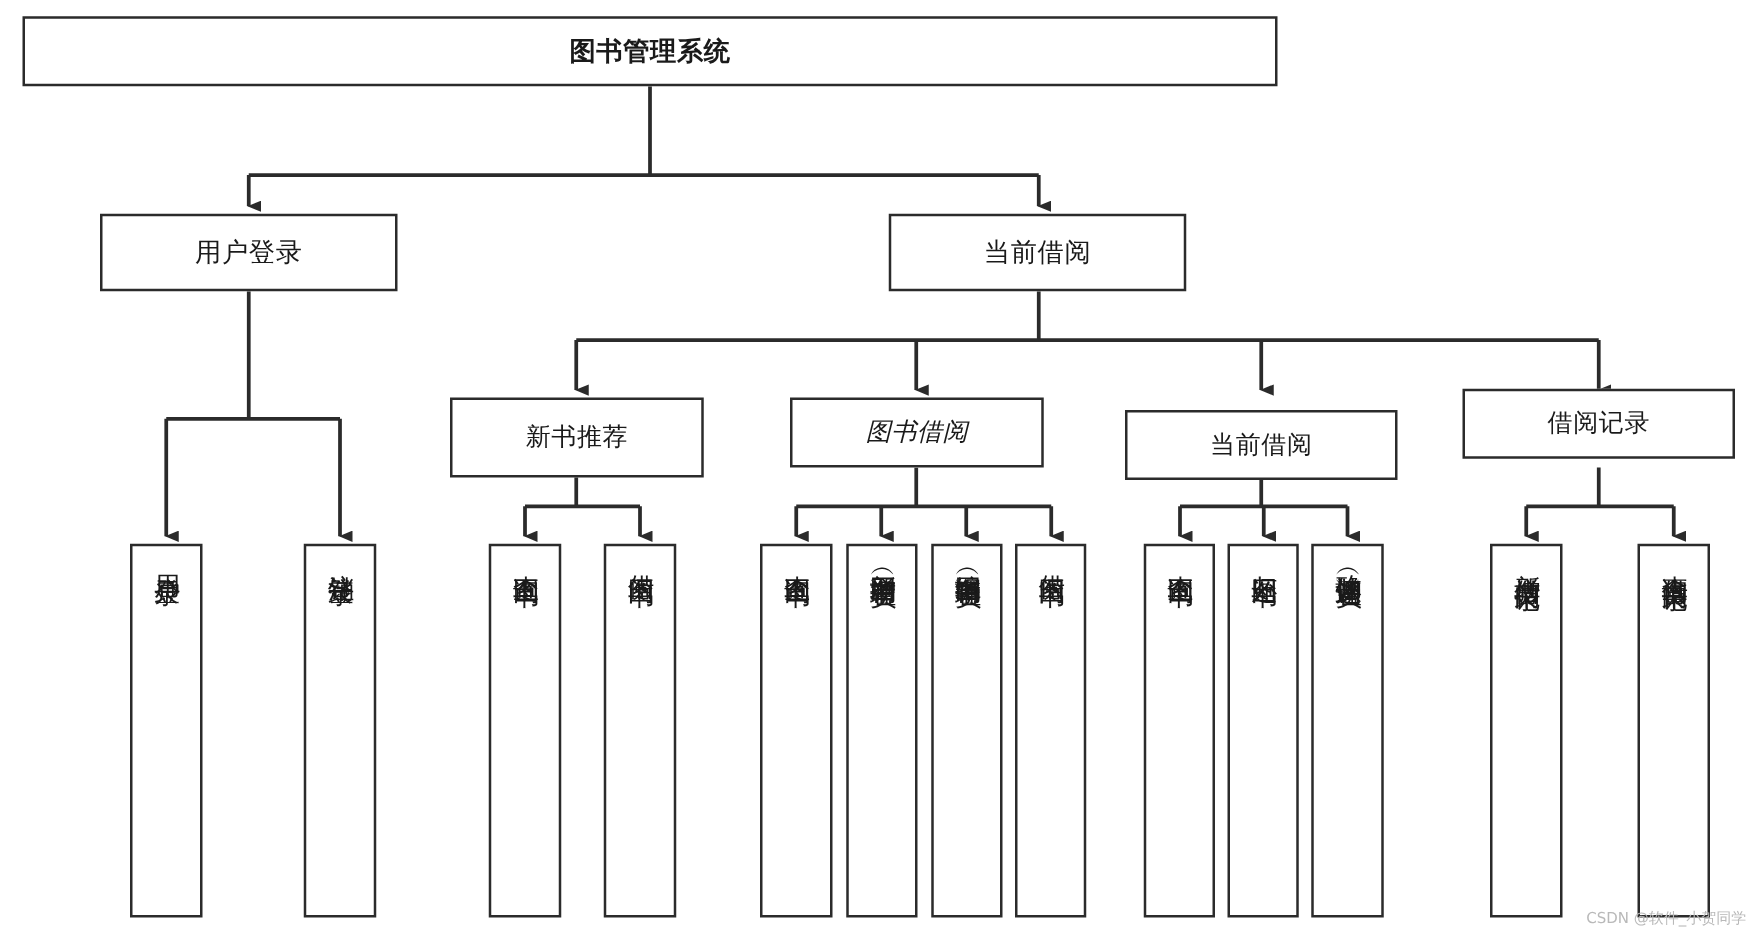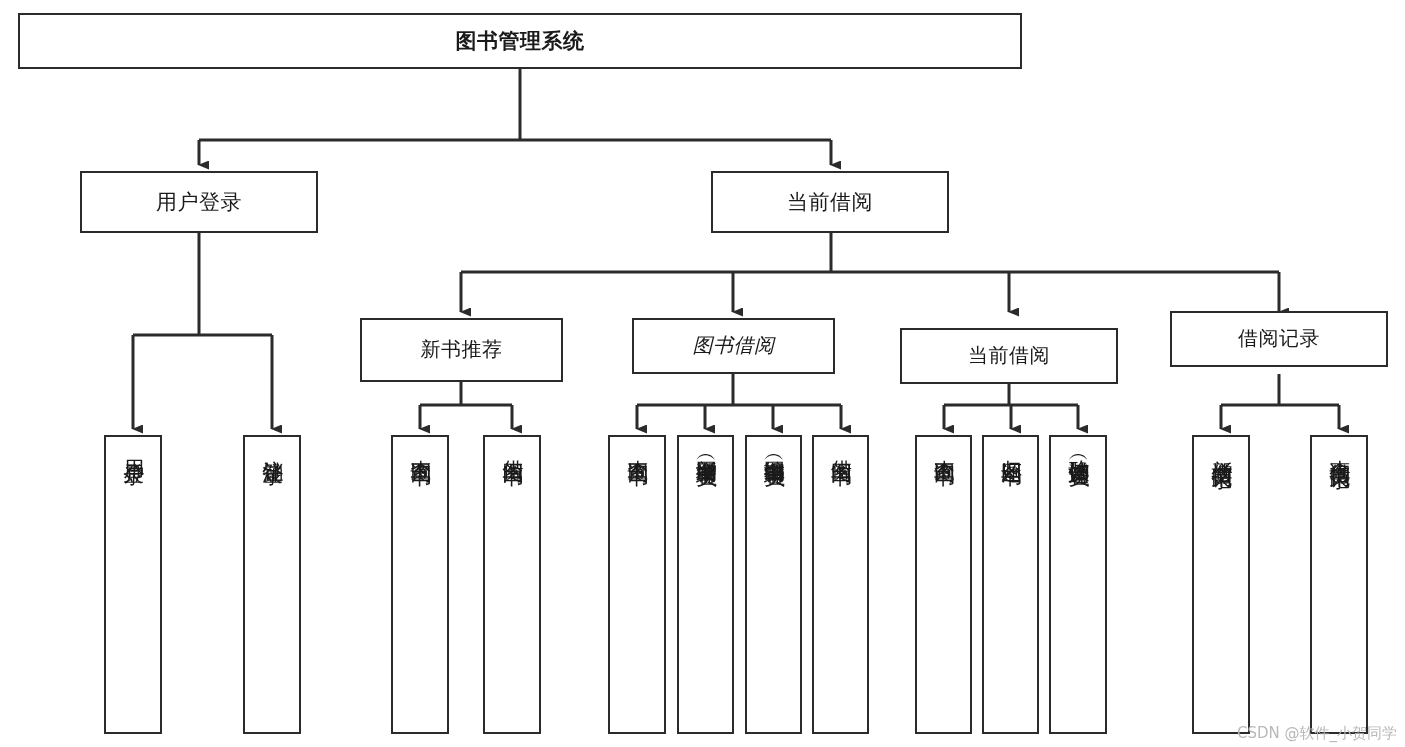--- a/index.html
+++ b/index.html
@@ -58,21 +58,21 @@
     letter-spacing: 2px;
     white-space: nowrap;
   }
   .node.leaf.tall-text .node-label {
     letter-spacing: 1px;
   }
   #watermark {
     position: absolute;
     right: 8px;
     bottom: 4px;
-    font-size: 15px;
+    font-size: 12px;
     color: #b9b9b9;
     z-index: 5;
     white-space: nowrap;
   }
 </style>
 </head>
 <body>
 
 <div id="diagram-root">
 

